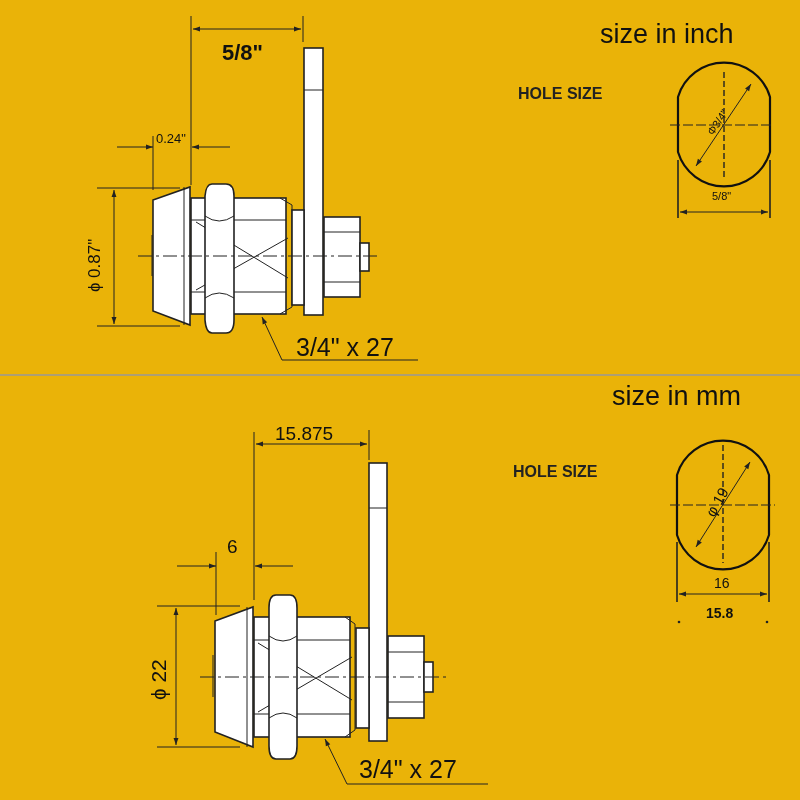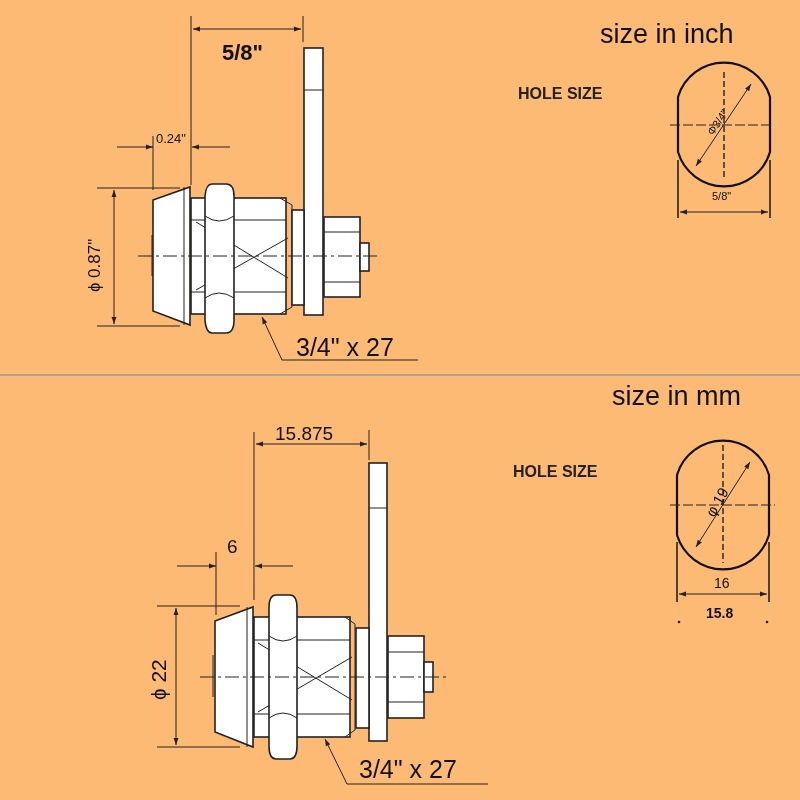--- a/index.html
+++ b/index.html
@@ -1,16 +1,16 @@
 <!DOCTYPE html>
 <html><head>
 <meta charset="utf-8">
 <style>
   html,body{margin:0;padding:0;background:#ffffff;}
-  #stage{position:relative;width:800px;height:800px;overflow:hidden;background:#fdba74;font-family:"Liberation Sans",sans-serif;}
+  #stage{position:relative;width:800px;height:800px;overflow:hidden;background:#eab308;font-family:"Liberation Sans",sans-serif;}
   svg{position:absolute;left:0;top:0;}
   .ln{stroke:#222;stroke-width:1.6;fill:none;}
   .lnt{stroke:#222;stroke-width:1;fill:none;}
   .thk{stroke:#111;stroke-width:2.2;fill:none;}
   .dash{stroke:#222;stroke-width:1;fill:none;stroke-dasharray:14 4 3 4;}
   .dashv{stroke:#222;stroke-width:1.4;fill:none;stroke-dasharray:6 3;}
   .fillw{fill:#fff;}
   .txt{font-family:"Liberation Sans",sans-serif;fill:#111;}
   .title{font-size:27px;}
   .hole{font-size:16px;font-weight:bold;fill:#222;}

